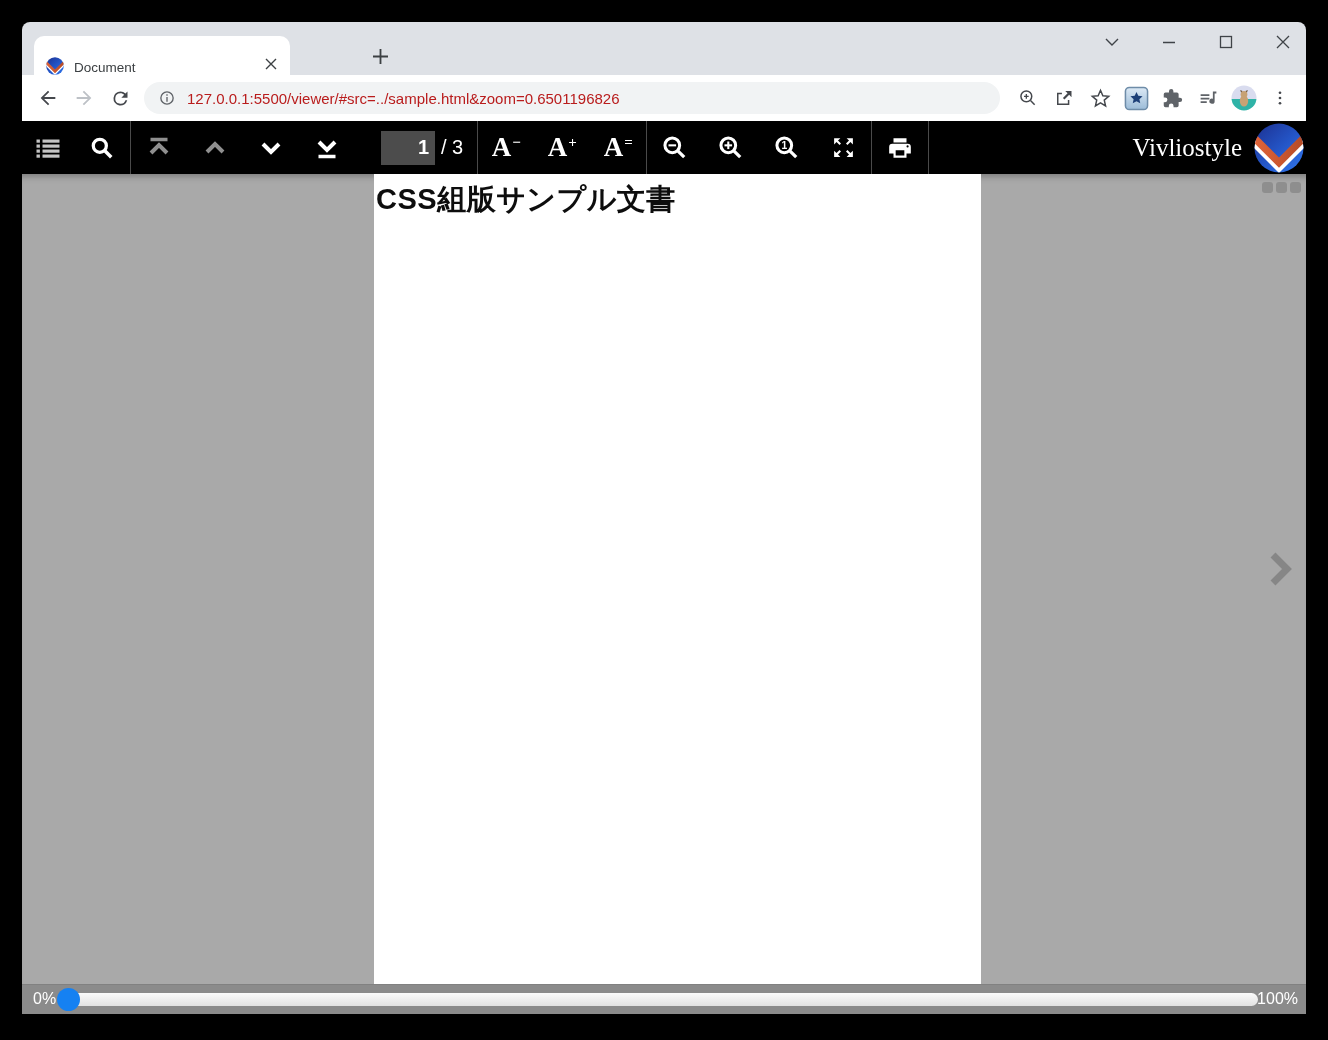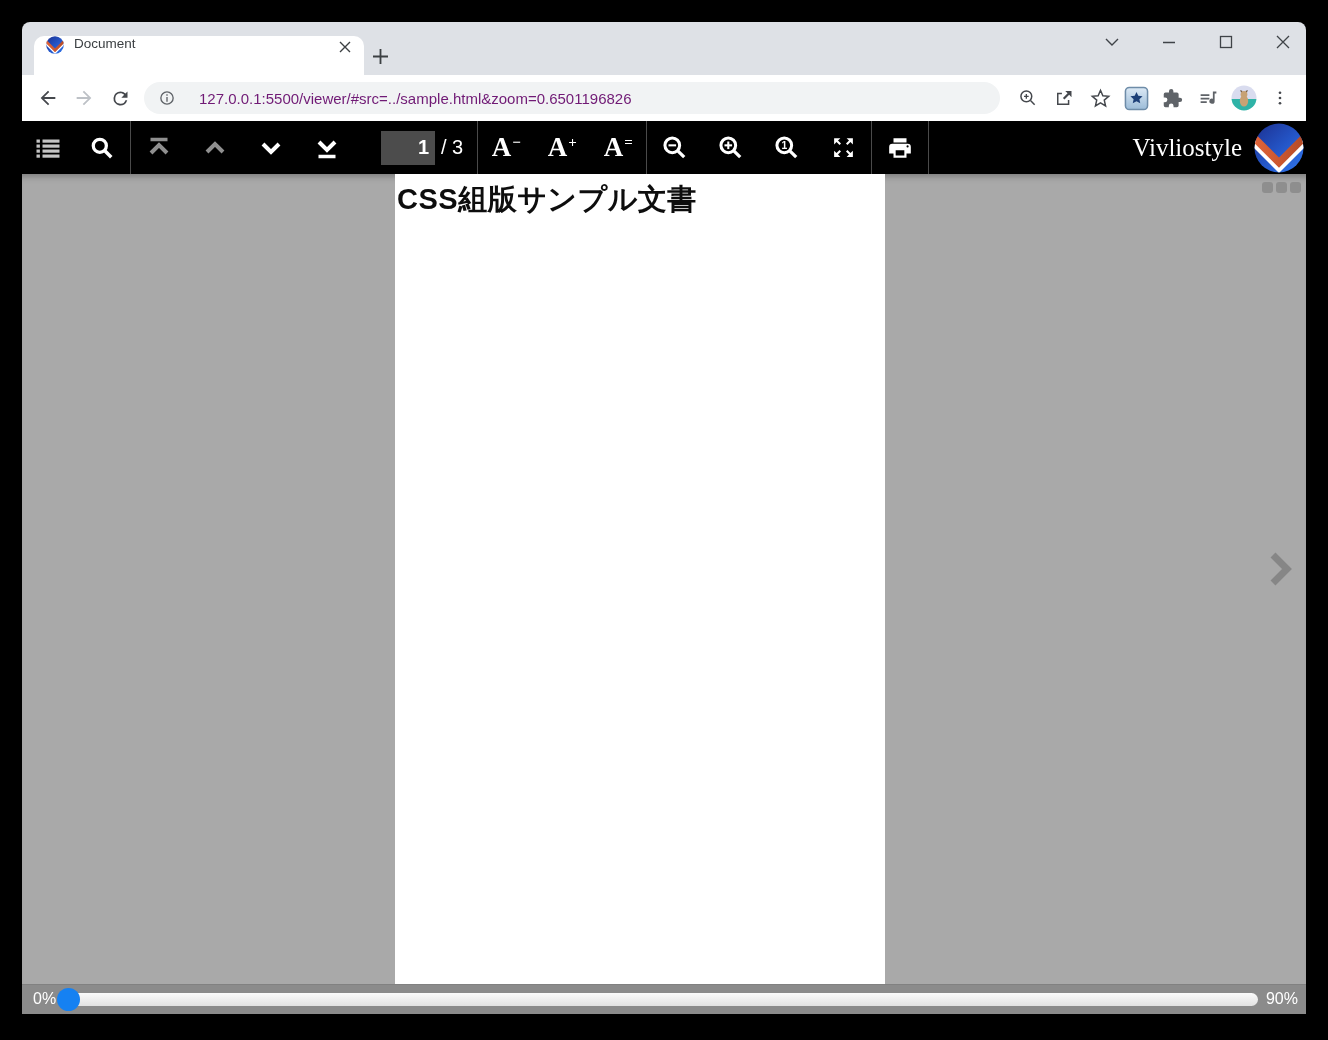--- a/index.html
+++ b/index.html
@@ -3,35 +3,35 @@
 <meta charset="utf-8">
 <style>
   html,body{margin:0;padding:0;}
   body{width:1328px;height:1040px;background:#000;position:relative;
        font-family:"Liberation Sans",sans-serif;overflow:hidden;}
   .window{position:absolute;left:22px;top:22px;width:1284px;height:992px;
           background:#dee1e6;border-radius:8px 8px 0 0;overflow:hidden;}
 
   
   .titlebar{position:relative;height:53px;}
-  .tab{position:absolute;left:12px;top:14px;width:330px;height:39px;background:#fff;
-       border-radius:10px 10px 0 0;display:flex;align-items:flex-start;padding:0 8px 0 12px;box-sizing:border-box;}
+  .tab{position:absolute;left:12px;top:14px;width:256px;height:39px;background:#fff;
+       border-radius:10px 10px 0 0;display:flex;align-items:flex-end;padding:0 8px 0 12px;box-sizing:border-box;}
   .tab-title{flex:1;font-size:13.5px;color:#3c4043;white-space:nowrap;overflow:hidden;margin-left:10px;}
   .tab-close{width:22px;height:22px;display:flex;align-items:center;justify-content:center;border-radius:50%;cursor:pointer;}
   .new-tab{position:absolute;left:344px;top:20px;width:28px;height:28px;display:flex;
            align-items:center;justify-content:center;border-radius:50%;cursor:pointer;}
   .win-controls{position:absolute;right:16px;top:13px;display:flex;gap:43px;align-items:center;}
   .win-btn{width:14px;height:14px;display:flex;align-items:center;justify-content:center;cursor:pointer;}
 
   
   .navbar{height:46px;background:#fff;display:flex;align-items:center;padding:0 8px;box-sizing:border-box;}
   .nav-btn{width:36px;height:36px;display:flex;align-items:center;justify-content:center;border-radius:50%;cursor:pointer;flex:0 0 auto;}
   .omnibox{flex:1;height:32px;background:#f1f3f4;border-radius:16px;display:flex;align-items:center;
            padding:0 14px;margin:0 10px 0 6px;min-width:0;}
-  .url-text{font-size:15px;color:#701a75;white-space:nowrap;overflow:hidden;margin-left:23px;}
+  .url-text{font-size:15px;color:#b91c1c;white-space:nowrap;overflow:hidden;margin-left:11px;}
   .ext-area{display:flex;align-items:center;flex:0 0 auto;}
 
   
   .vtoolbar{height:53px;background:#000;display:flex;align-items:center;}
   .vbtn{width:56px;height:53px;display:flex;align-items:center;justify-content:center;cursor:pointer;flex:0 0 auto;}
   .vbtn.narrow{width:52px;}
   .vdivider{width:1px;height:53px;background:#4a4a4a;flex:0 0 auto;}
   .page-input{width:54px;height:34px;background:#4c4c4c;color:#fff;font-size:20px;font-weight:bold;
               display:flex;align-items:center;justify-content:flex-end;padding-right:6px;box-sizing:border-box;
               margin-left:26px;cursor:text;}
@@ -40,21 +40,21 @@
         display:flex;align-items:flex-start;line-height:1;}
   .amod{font-size:15px;margin-top:1px;margin-left:1px;}
   .spacer{flex:1;}
   .brand{color:#fff;font-family:"Liberation Serif",serif;font-weight:normal;font-size:25px;
          margin-right:12px;white-space:nowrap;}
   .brand-logo{width:50px;height:50px;margin-right:2px;flex:0 0 auto;}
 
   
   .content{position:relative;height:810px;background:#a9a9a9;
            box-shadow:inset 0 8px 7px -6px rgba(0,0,0,.30);overflow:hidden;}
-  .page{position:absolute;left:373px;top:0;width:490px;height:810px;background:#fff;}
+  .page{position:absolute;left:352px;top:0;width:607px;height:810px;background:#fff;}
   .doc-title{font-weight:bold;font-size:29px;color:#0d0d0d;padding:6px 4px 0 2px;letter-spacing:.5px;}
   .overflow-menu{position:absolute;right:5px;top:8px;display:flex;gap:3px;cursor:pointer;}
   .overflow-menu .dot{width:11px;height:11px;border-radius:3px;background:#8e8e8e;}
   .next-chevron{position:absolute;right:12px;top:376px;cursor:pointer;}
 
   
   .progressbar{position:relative;height:30px;background:#8b8b8b;border-top:1px solid #818181;box-sizing:border-box;}
   .p-label{position:absolute;color:#fff;font-size:16px;top:5px;}
   .p-start{left:11px;}
   .p-end{right:8px;}
@@ -354,16 +354,16 @@
       <svg width="30" height="38" viewBox="0 0 30 38">
           <path d="M9 5l14 14L9 33" fill="none" stroke="#868686" stroke-width="7"></path>
         </svg>
     </div>
   </div>
 
   <div class="progressbar">
     <span class="p-label p-start">0%</span>
     <div class="track"></div>
     <div class="thumb"></div>
-    <span class="p-label p-end">90%</span>
+    <span class="p-label p-end">100%</span>
   </div>
 
 </div>
 
 </body></html>

